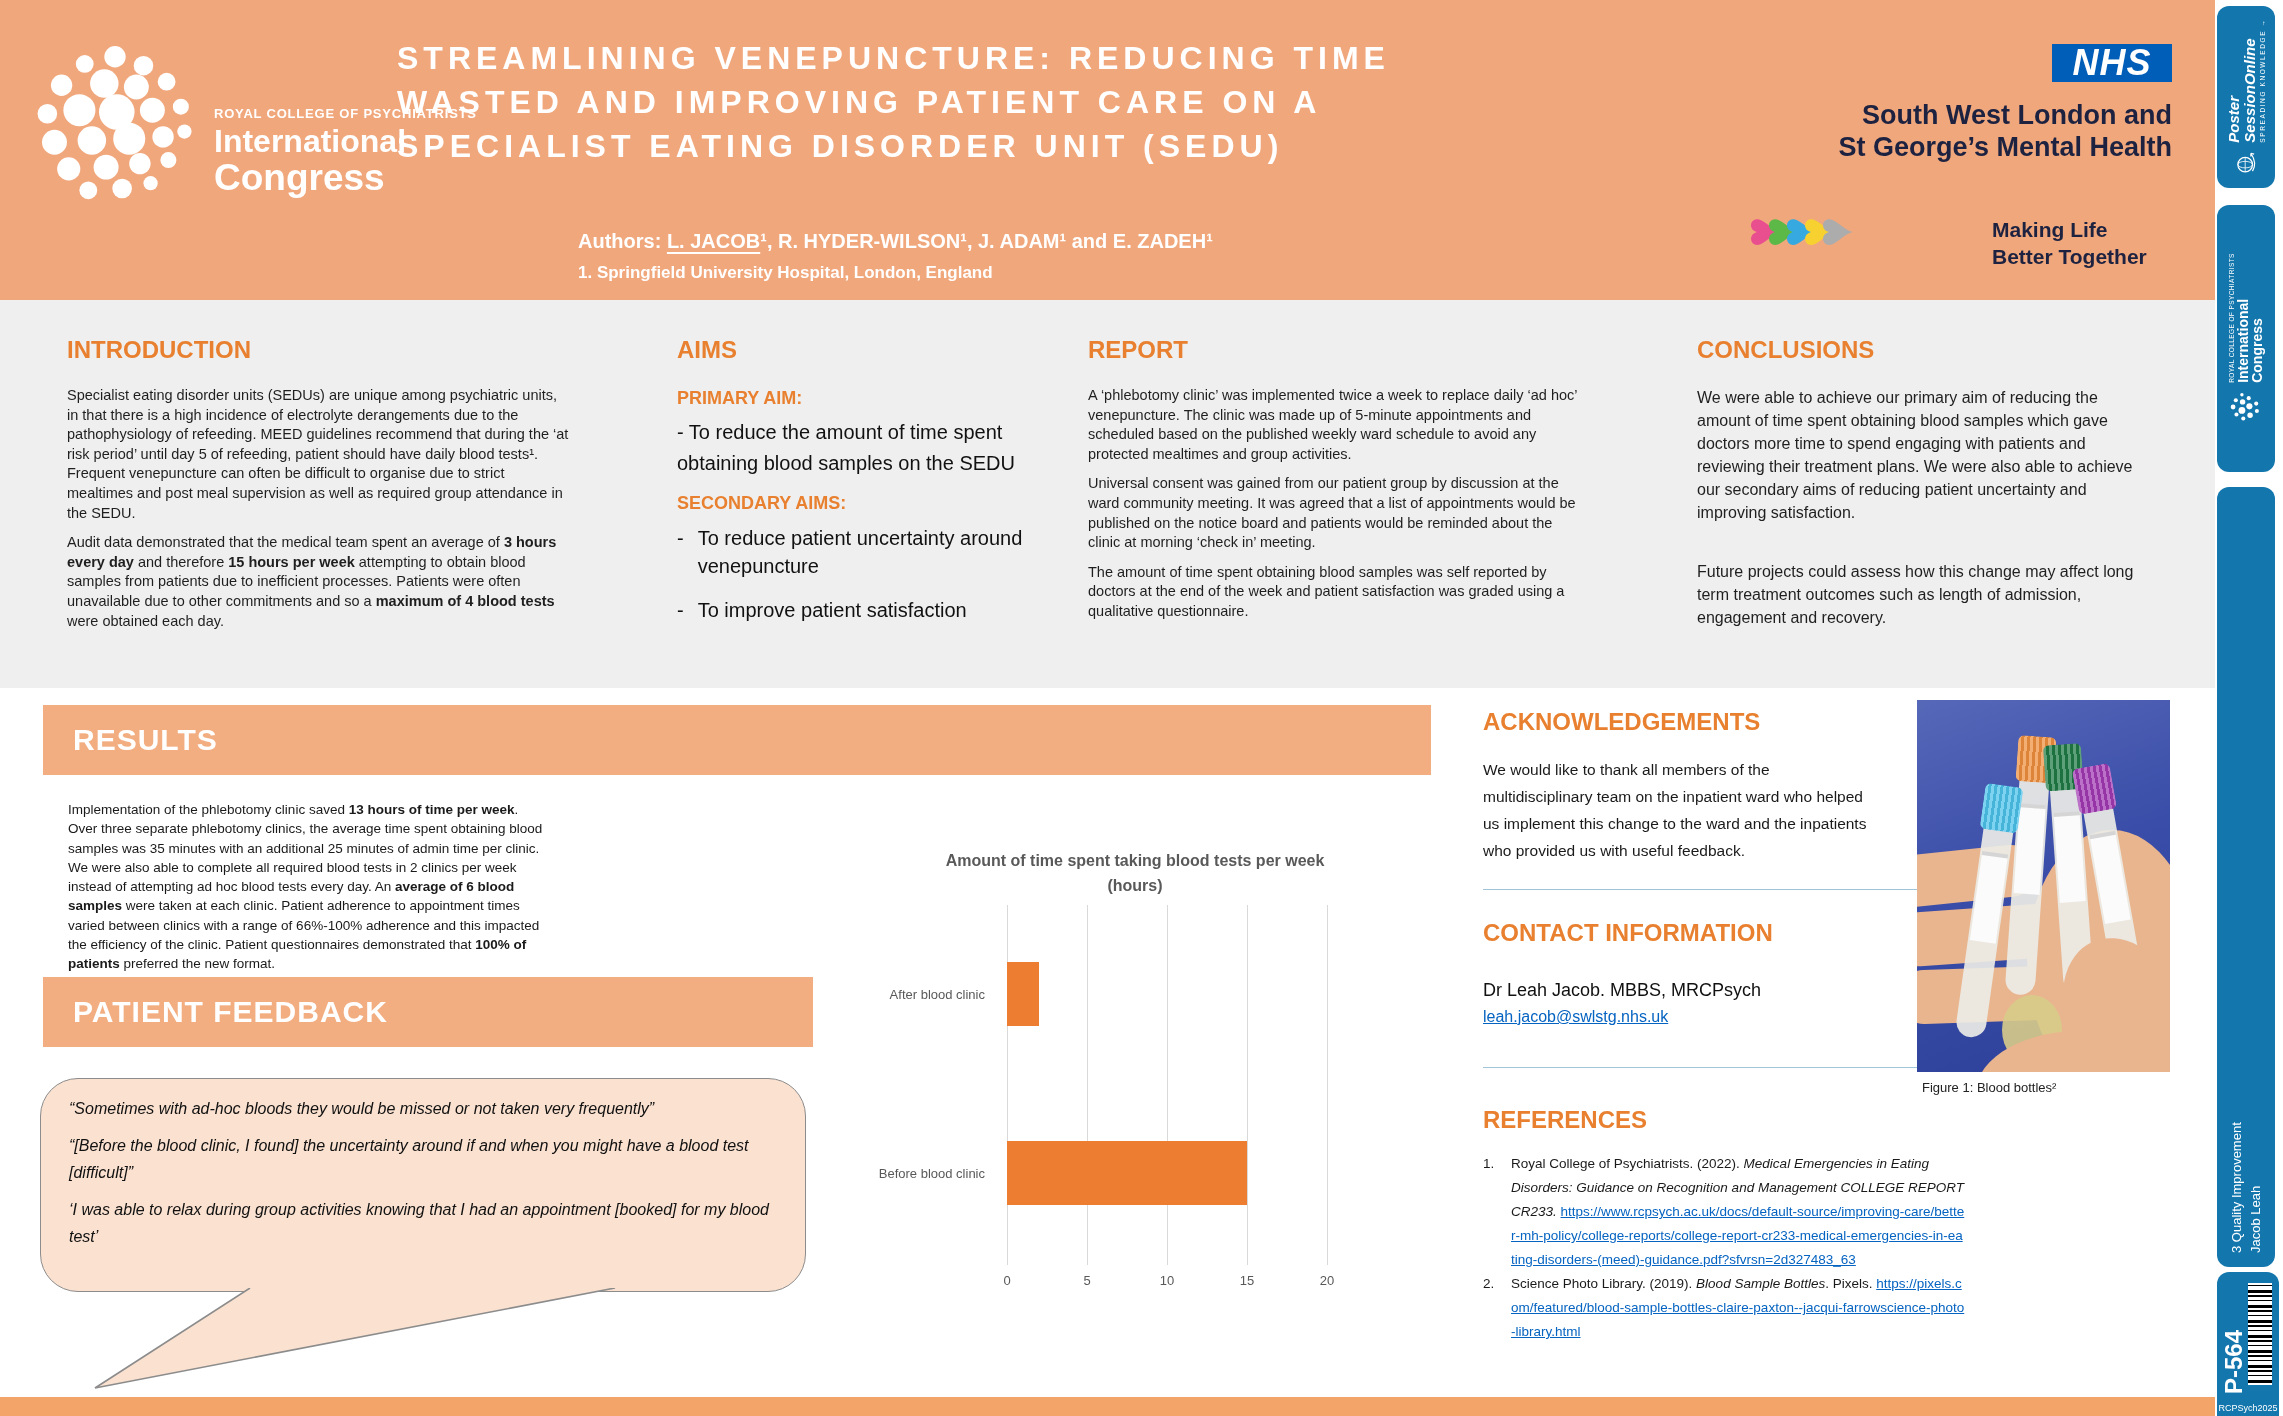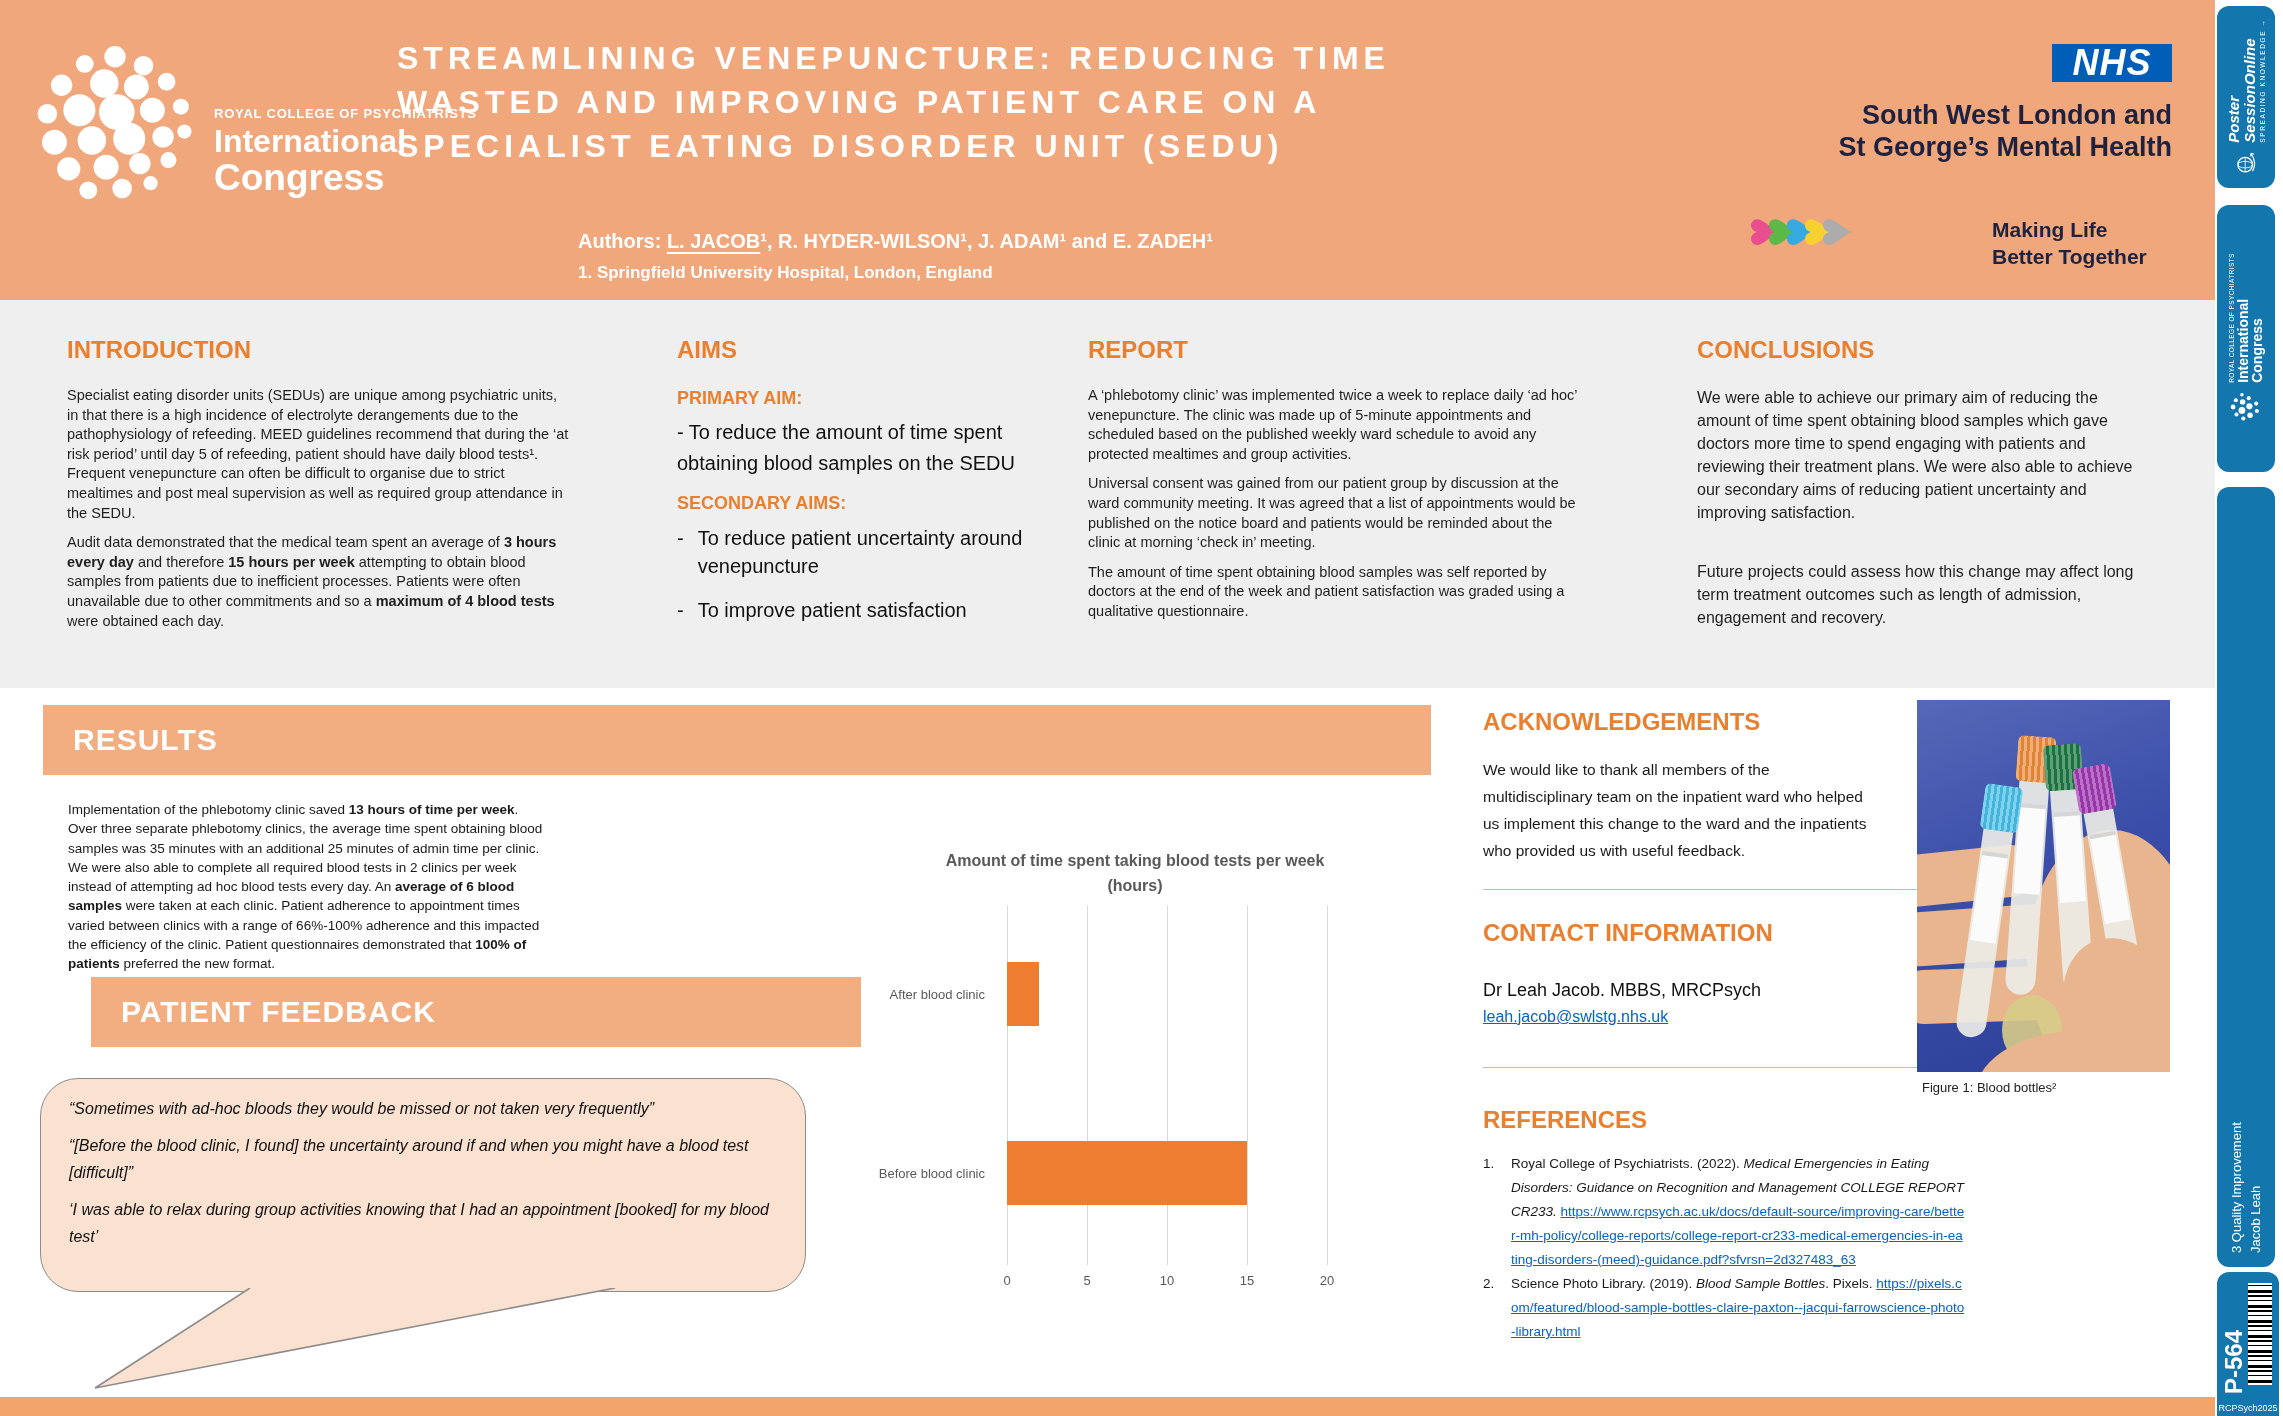--- a/index.html
+++ b/index.html
@@ -41,21 +41,21 @@
   .aims-sub2 { margin-top:2px; margin-bottom:10px; }
   .aims-li { display:flex; gap:14px; font-size:20px; line-height:28px; color:#111; margin-bottom:16px; }
   .b { font-weight:bold; }
   .i { font-style:italic; }
   .link { color:#0563C1; text-decoration:underline; word-break:break-all; cursor:pointer; }
 
   
   .band-bottom { position:absolute; left:0; top:688px; width:2215px; height:709px; background:#fff; }
   .hl-bar { position:absolute; background:#F2AE81; color:#fff; font-weight:bold; font-size:30px; letter-spacing:1px; display:flex; align-items:center; padding-left:30px; }
   .results-bar  { left:43px; top:17px;  width:1388px; height:70px; }
-  .feedback-bar { left:43px; top:289px; width:770px;  height:70px;margin-left:48px; }
+  .feedback-bar { left:43px; top:289px; width:770px;  height:70px; }
   .results-para { position:absolute; left:68px; top:112px; width:482px; font-size:13.5px; line-height:19.3px; color:#1a1a1a; }
 
   .bubble { position:absolute; left:40px; top:390px; width:766px; height:214px; background:#FAE1D0; border:1.4px solid #8c8c8c; border-radius:38px; padding:16px 28px; }
   .quote { font-style:italic; font-size:16px; line-height:27px; color:#111; margin-bottom:10px; }
   .bubble-tail { position:absolute; left:40px; top:600px; width:620px; height:102px; }
 
   
   .chart { position:absolute; left:855px; top:155px; width:560px; height:470px; }
   .chart-title { padding-top:6px; width:400px; margin:0 auto; text-align:center; font-weight:bold; font-size:16px; line-height:1.55; color:#595959; }
   .chart-cats { position:absolute; left:0; top:62px; width:142px; height:360px; }

